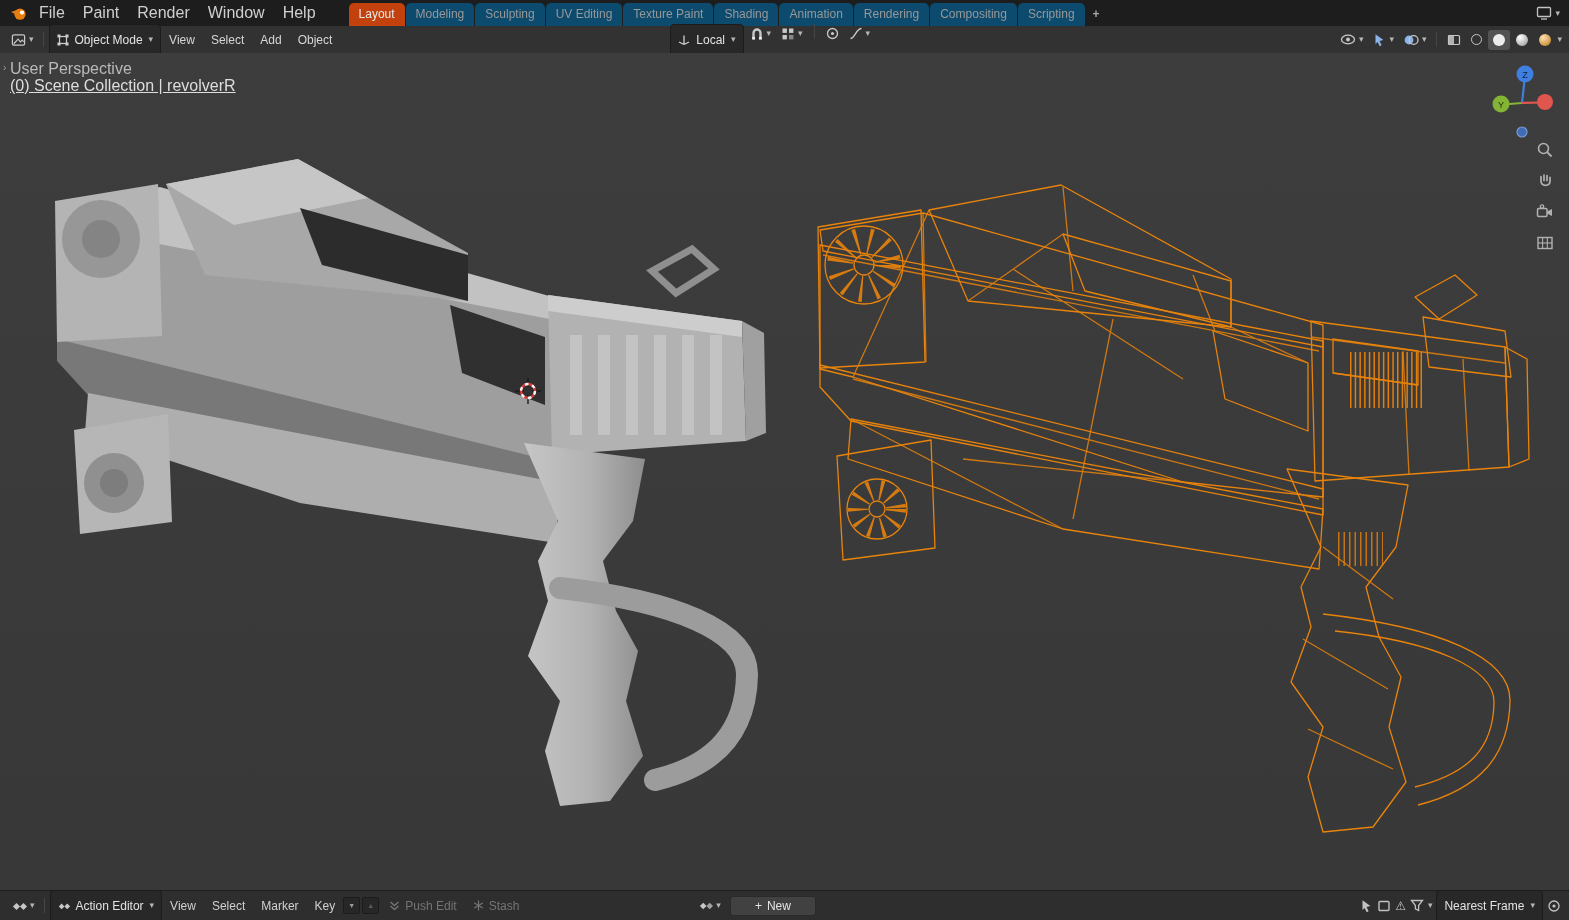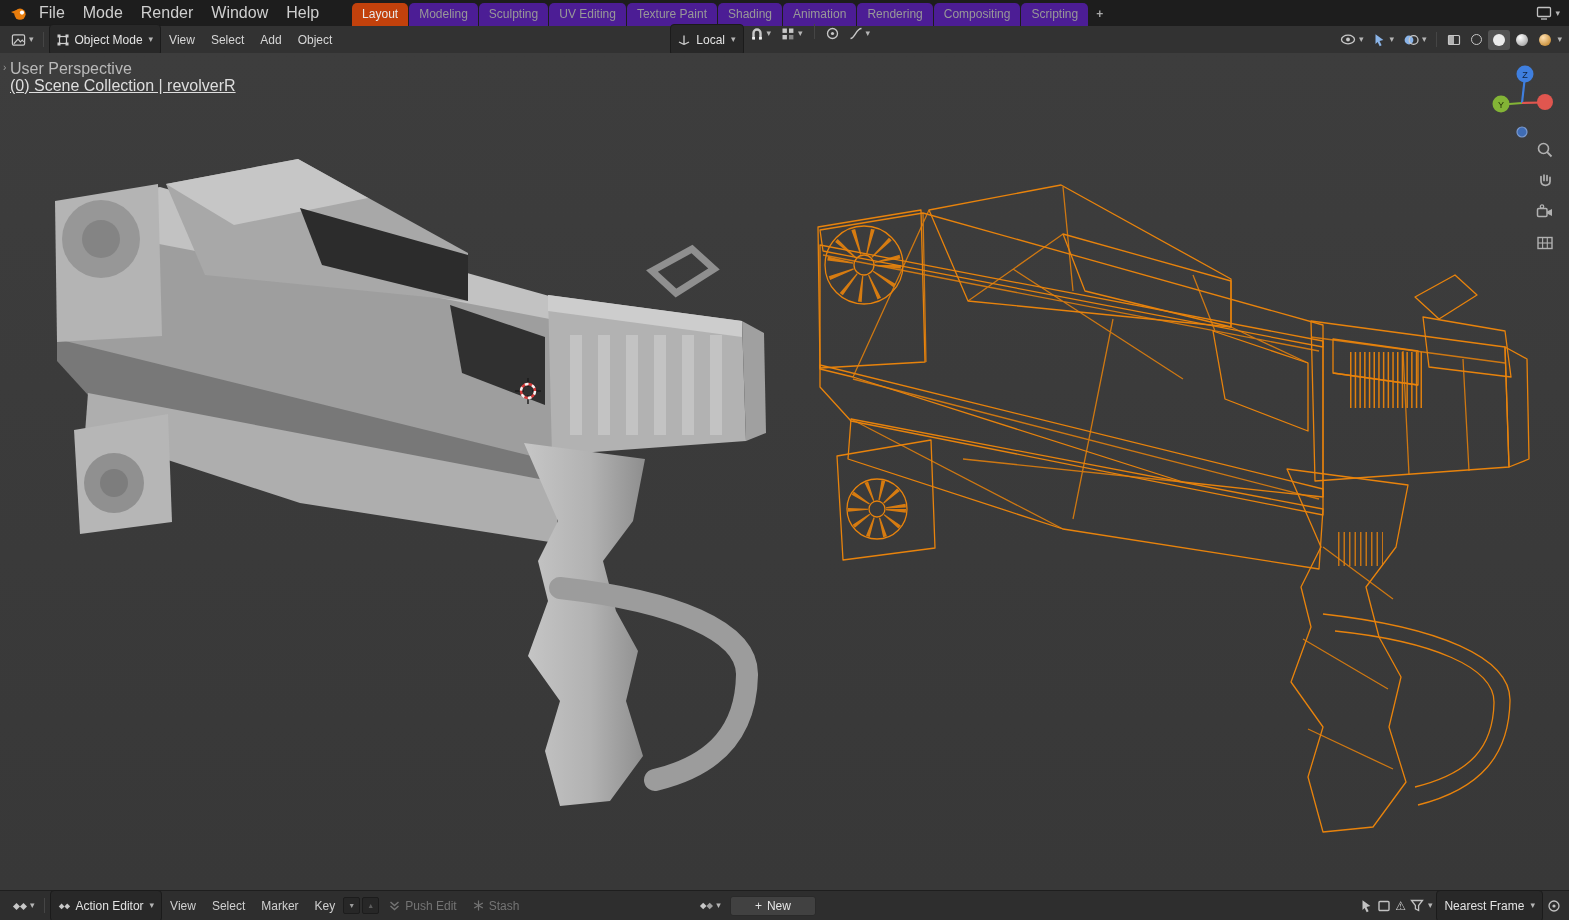--- a/index.html
+++ b/index.html
@@ -6,21 +6,21 @@
   *{box-sizing:border-box; user-select:none;}
   html,body{margin:0;padding:0;}
   body{width:1569px;height:920px;background:#3c3c3c;font-family:"Liberation Sans",sans-serif;overflow:hidden;display:flex;flex-direction:column;}
   svg text{font-family:"Liberation Sans",sans-serif;}
 
   
   .topbar{height:26px;background:#1d1d1d;display:flex;align-items:center;padding-left:6px;flex:none;}
   .logo{width:24px;display:flex;justify-content:center;align-items:center;}
   .tmenu{font-size:16px;color:#cfcfcf;padding:4px 9px;border-radius:3px;}
   .tabs{display:flex;align-items:flex-end;height:100%;margin-left:24px;}
-  .tab{font-size:12px;color:#989898;background:#4c1d95;padding:4px 10px 5px;border-radius:5px 5px 0 0;margin-right:1px;white-space:nowrap;}
+  .tab{font-size:12px;color:#989898;background:#0c4a6e;padding:4px 10px 5px;border-radius:5px 5px 0 0;margin-right:1px;white-space:nowrap;}
   .tab.active{background:#c2410c;color:#e9e9e9;}
   .tab.addtab{background:transparent;color:#a8a8a8;padding:4px 7px 5px;font-weight:bold;}
   .topbar-right{margin-left:auto;display:flex;align-items:center;gap:3px;padding-right:9px;}
   .chev{font-size:9px;color:#b5b5b5;line-height:1;}
 
   
   .vheader{height:27px;background:#323232;display:flex;align-items:center;padding:0 7px;flex:none;}
   .hbtn{display:flex;align-items:center;gap:3px;padding:3px 4px;border-radius:3px;}
   .selbox{display:flex;align-items:center;gap:6px;background:#282828;border:1px solid #1b1b1b;border-radius:4px;padding:15px 7px;font-size:12px;color:#e2e2e2;height:20px;}
   .hmenu{font-size:12px;color:#d6d6d6;padding:3px 8px;border-radius:3px;}
@@ -64,21 +64,21 @@
 
 <div class="topbar">
   <span class="logo">
     <svg width="17" height="15" viewBox="0 0 17 15">
       <path d="M1,6 L8,3.4 L5,8 Z" fill="#e87d0d"></path>
       <circle cx="10" cy="8.2" r="5.6" fill="#e87d0d"></circle>
       <circle cx="12" cy="6.6" r="2.1" fill="#ffffff"></circle>
     </svg>
   </span>
   <div class="tmenu">File</div>
-  <div class="tmenu">Mode</div>
+  <div class="tmenu">Paint</div>
   <div class="tmenu">Render</div>
   <div class="tmenu">Window</div>
   <div class="tmenu">Help</div>
 
   <div class="tabs">
     <div class="tab active">Layout</div>
     <div class="tab">Modeling</div>
     <div class="tab">Sculpting</div>
     <div class="tab">UV Editing</div>
     <div class="tab">Texture Paint</div>

